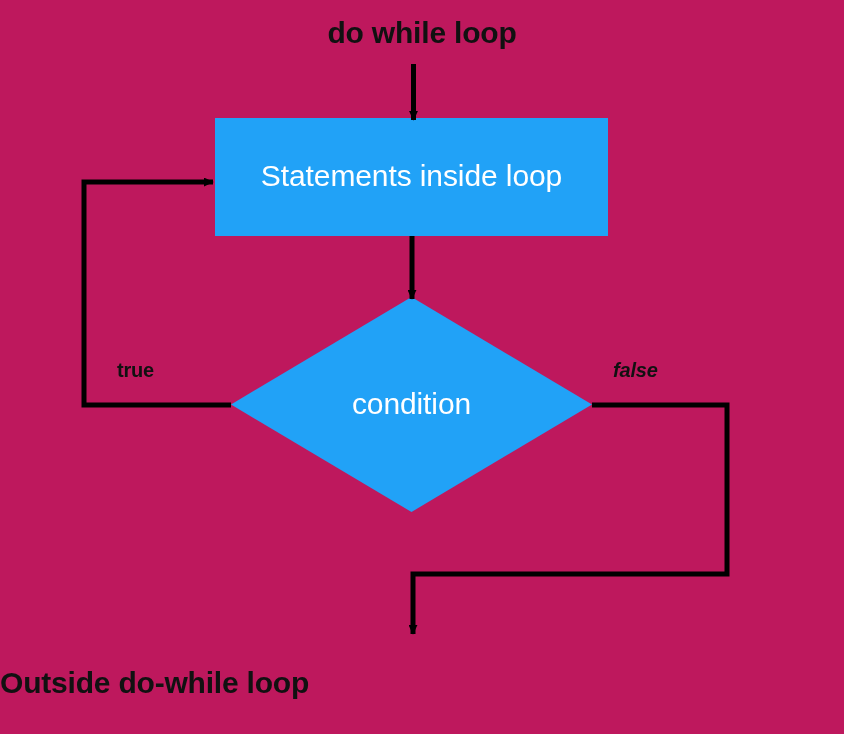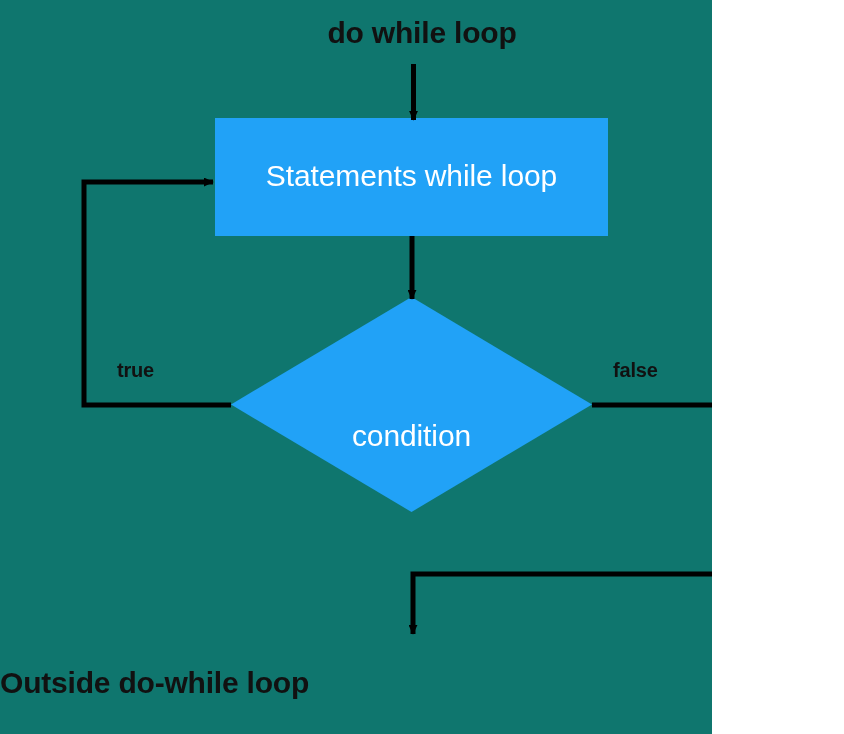--- a/index.html
+++ b/index.html
@@ -6,23 +6,23 @@
   html, body {
     margin: 0;
     padding: 0;
     background: #ffffff;
   }
   body {
     font-family: "Liberation Sans", sans-serif;
   }
   #canvas {
     position: relative;
-    width: 712px;
+    width: 844px;
     height: 734px;
-    background: #0f766e;
+    background: #be185d;
     overflow: hidden;
   }
   #flow-svg {
     position: absolute;
     left: 0;
     top: 0;
     width: 844px;
     height: 734px;
   }
   .flow-label {
@@ -58,29 +58,29 @@
     left: 215px;
     top: 161px;
     width: 393px;
     text-align: center;
   }
   #label-condition {
     left: 231px;
     top: 389px;
     width: 361px;
     text-align: center;
-    margin-top: 32px;
   }
   #label-true {
     left: 117px;
     top: 360px;
   }
   #label-false {
     left: 613px;
     top: 360px;
+    font-style: italic;
   }
   #label-outside {
     left: 0;
     top: 668px;
     width: 793px;
   }
 </style>
 </head>
 <body>
 
@@ -103,21 +103,21 @@
     <line x1="412" y1="236" x2="412" y2="299" stroke="#000000" stroke-width="5" marker-end="url(#arrowhead)"></line>
 
     <path d="M231,405 L84,405 L84,182 L213,182" fill="none" stroke="#000000" stroke-width="5" marker-end="url(#arrowhead)"></path>
 
     <path d="M592,405 L727,405 L727,574 L413,574 L413,634" fill="none" stroke="#000000" stroke-width="5" marker-end="url(#arrowhead)"></path>
 
   </svg>
 
   <div class="flow-label title-text" id="label-do-while-loop">do while loop</div>
 
-  <div class="flow-label shape-text" id="label-statements">Statements while loop</div>
+  <div class="flow-label shape-text" id="label-statements">Statements inside loop</div>
 
   <div class="flow-label shape-text" id="label-condition">condition</div>
 
   <div class="flow-label edge-text" id="label-true">true</div>
 
   <div class="flow-label edge-text" id="label-false">false</div>
 
   <div class="flow-label title-text" id="label-outside">Outside do-while loop</div>
 
 </div>

